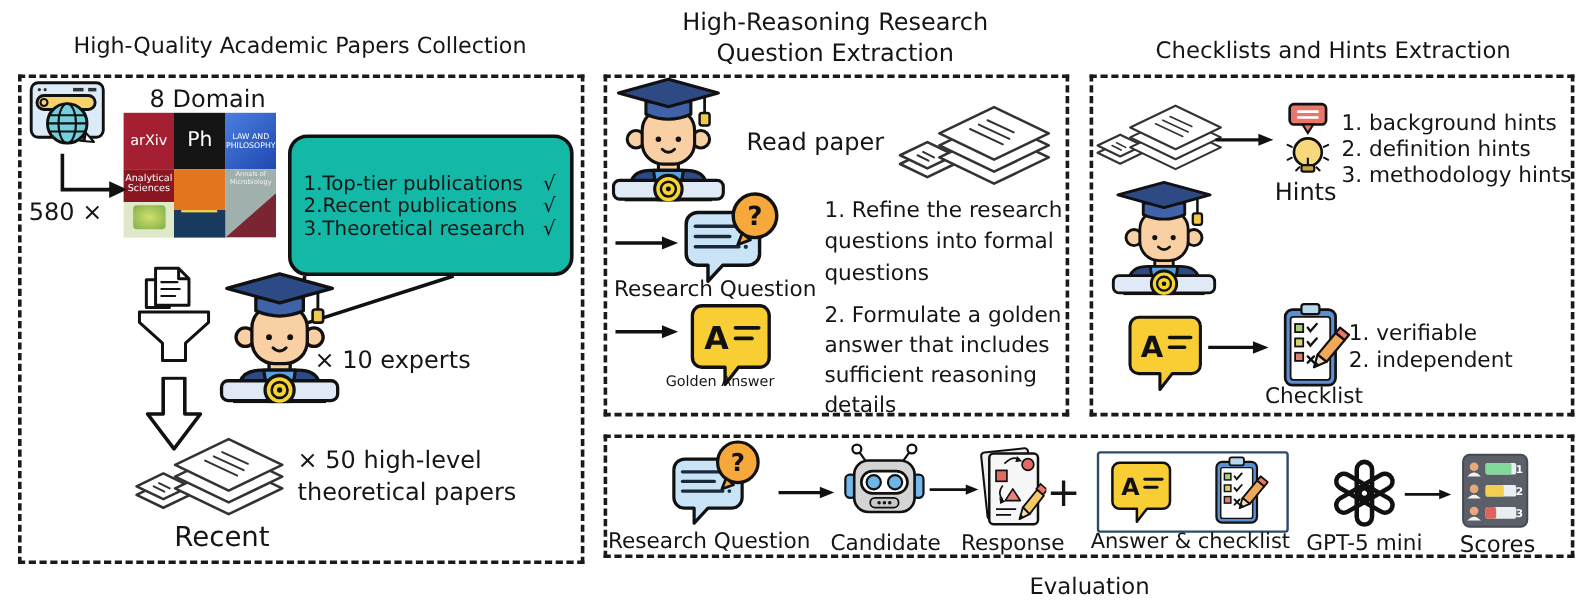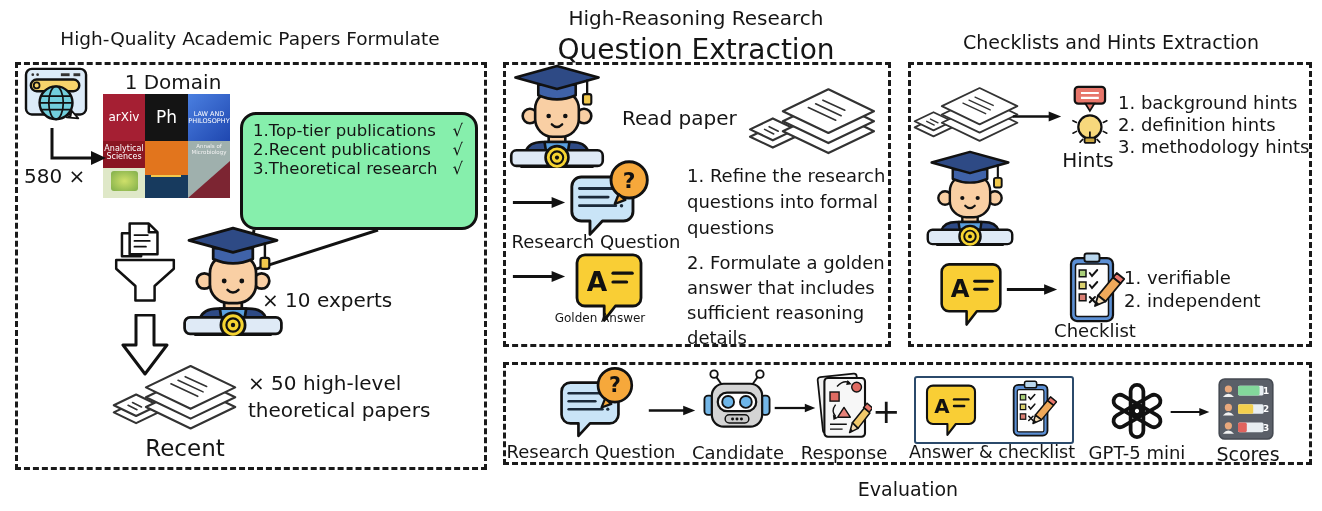--- a/index.html
+++ b/index.html
@@ -3,22 +3,22 @@
 <meta charset="utf-8">
 <style>
   html,body{margin:0;padding:0;background:#fff}
   .canvas{position:relative;width:1322px;height:511px;background:#ffffff;
           font-family:"DejaVu Sans",sans-serif;color:#151515;overflow:hidden}
   .abs{position:absolute}
   .t{position:absolute;color:#151515;line-height:1.25}
   .ctr{text-align:center}
   .bold{font-weight:normal}
   .dash{position:absolute;border:3px dashed #1a1a1a;background:transparent}
-  .bubble{position:absolute;border:3px solid #111;border-radius:16px;background:#86efac;
-          padding:6px 12px 6px 10px;box-sizing:border-box;display:flex;flex-direction:column;justify-content:flex-start}
+  .bubble{position:absolute;border:3px solid #111;border-radius:16px;background:#14b8a6;
+          padding:6px 12px 6px 10px;box-sizing:border-box;display:flex;flex-direction:column;justify-content:center}
   .brow{display:flex;justify-content:space-between;align-items:center;font-size:16.5px;white-space:nowrap}
   .covers{position:absolute;display:grid;grid-template-columns:42px 43px 42px;grid-template-rows:47px 57px}
   .tile{position:relative;display:flex;align-items:center;justify-content:center;
         color:#fff;font-weight:normal;overflow:hidden;text-align:center;line-height:1.05}
   .acbox{position:absolute;border:2.5px solid #2b4a6b;border-radius:3px;background:#fff}
   svg{display:block}
 </style>
 </head>
 <body>
 
@@ -104,23 +104,23 @@
         <path d="M40,72 l6,-2.5 l-4,-4 z" fill="#111"></path>
       </symbol>
 
       <symbol id="arrow" viewBox="0 0 60 14">
         <line x1="1" y1="7" x2="45" y2="7" stroke="#111" stroke-width="3.2"></line>
         <polygon points="44,1 59,7 44,13" fill="#111"></polygon>
       </symbol>
     </defs>
   </svg>
 
-  <div class="t ctr bold" style="left:10px;top:27px;width:480px;font-size:18.5px">High-Quality Academic Papers Formulate</div>
+  <div class="t ctr bold" style="left:10px;top:27px;width:480px;font-size:18.5px">High-Quality Academic Papers Collection</div>
   <div class="t ctr bold" style="left:500px;top:6px;width:392px;font-size:20px">High-Reasoning Research</div>
-  <div class="t ctr bold" style="left:500px;top:32px;width:392px;font-size:28px">Question Extraction</div>
+  <div class="t ctr bold" style="left:500px;top:32px;width:392px;font-size:20px">Question Extraction</div>
   <div class="t ctr bold" style="left:908px;top:31px;width:406px;font-size:19px">Checklists and Hints Extraction</div>
   <div class="t ctr bold" style="left:503px;top:478px;width:810px;font-size:19px">Evaluation</div>
 
   <div class="dash" style="left:15px;top:62px;width:466px;height:402px"></div>
   <div class="dash" style="left:503px;top:62px;width:382px;height:279px"></div>
   <div class="dash" style="left:908px;top:62px;width:398px;height:279px"></div>
   <div class="dash" style="left:503px;top:362px;width:803px;height:97px"></div>
 
   <svg class="abs" style="left:24px;top:66px" width="66" height="62" viewBox="0 0 68 64">
     <rect x="2" y="3" width="62" height="47" rx="6" fill="#dcebf8" stroke="#111" stroke-width="2.5"></rect>
@@ -129,21 +129,21 @@
     <rect x="38" y="7.5" width="9" height="3" fill="#333"></rect>
       <rect x="51" y="7.5" width="7" height="3" fill="#333"></rect>
     <rect x="7" y="14" width="50" height="12" rx="6" fill="#f6d36b" stroke="#111" stroke-width="2.5"></rect>
     <circle cx="13" cy="20" r="3" fill="none" stroke="#111" stroke-width="1.8"></circle>
     <circle cx="33" cy="38" r="17" fill="#72cfdc" stroke="#111" stroke-width="2.5"></circle>
     <ellipse cx="33" cy="38" rx="7.5" ry="17" fill="none" stroke="#111" stroke-width="1.8"></ellipse>
     <path d="M18,31 h30 M16,38 h34 M18,45 h30" fill="none" stroke="#111" stroke-width="1.8"></path>
     <path d="M56,54 l-7,-8 l-1,6 l-4,1 z" fill="#fff" stroke="#111" stroke-width="1.8" stroke-linejoin="round"></path>
   </svg>
 
-  <div class="t ctr" style="left:108px;top:70px;width:130px;font-size:20px">1 Domain</div>
+  <div class="t ctr" style="left:108px;top:70px;width:130px;font-size:20px">8 Domain</div>
 
   <div class="covers" style="left:103px;top:94px">
     <div class="tile" style="background:#a51f33;font-size:12px">arXiv</div>
     <div class="tile" style="background:#141414;font-size:17px">Ph</div>
     <div class="tile" style="background:linear-gradient(135deg,#4a7fe0,#1f47b0);font-size:6.5px">LAW AND PHILOSOPHY</div>
     <div class="tile" style="background:linear-gradient(#8a1622 48%, #dfe8c8 48%);font-size:8px;align-items:flex-start">
       <span style="margin-top:4px">Analytical Sciences</span>
       <span class="abs" style="left:8px;top:30px;width:27px;height:20px;background:radial-gradient(#cfe06a,#7fae4a);border-radius:3px"></span>
     </div>
     <div class="tile" style="background:linear-gradient(#e2751d 60%, #173a5e 60%)">

